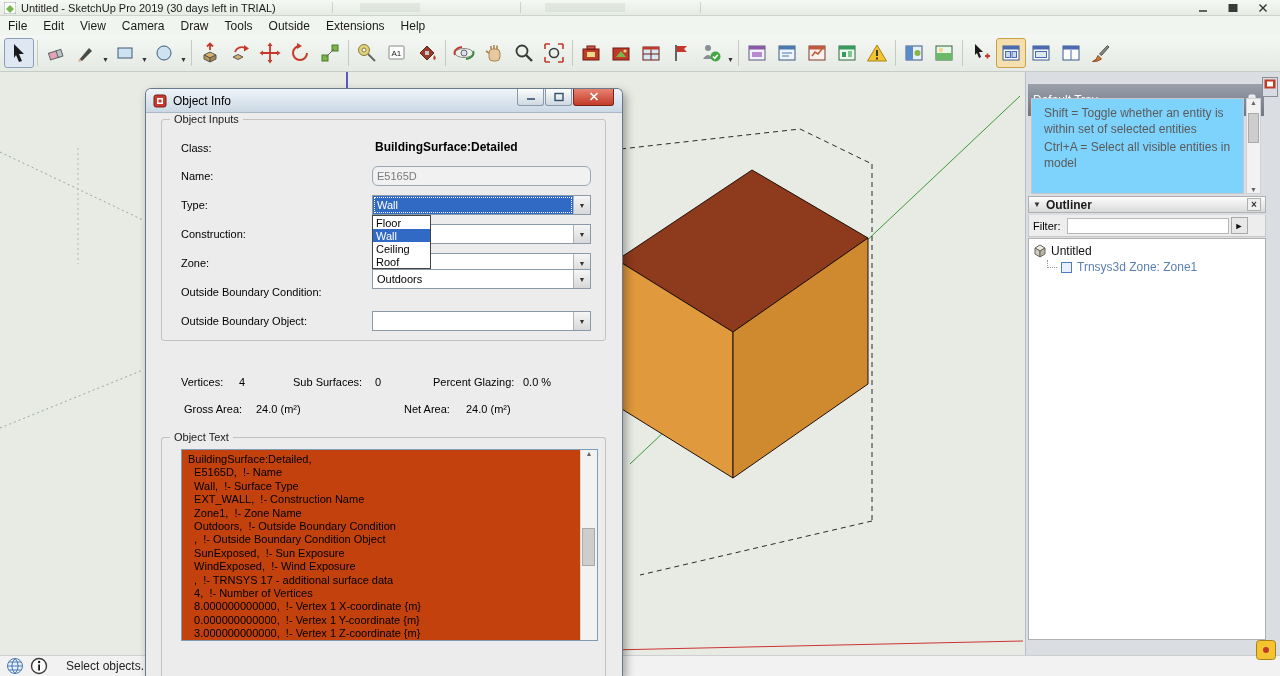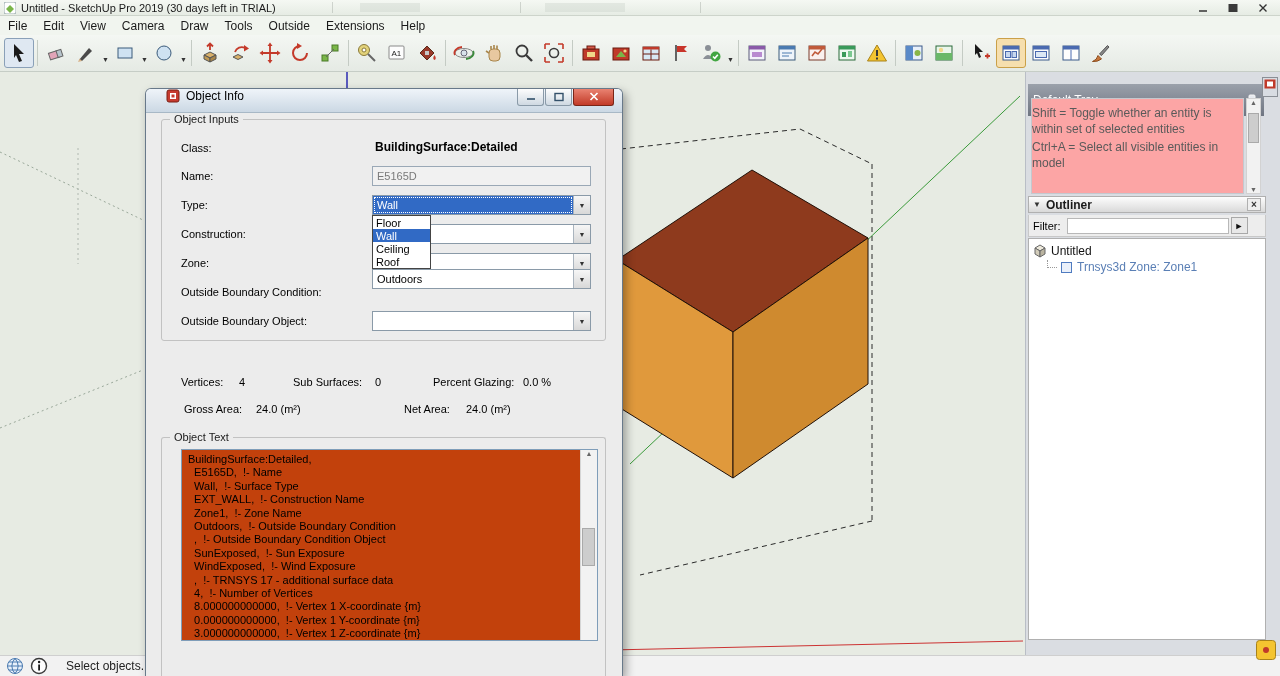--- a/index.html
+++ b/index.html
@@ -19,21 +19,21 @@
 .tbtn{width:30px;height:30px;min-width:30px;display:flex;align-items:center;justify-content:center;border-radius:3px;border:1px solid transparent}
 .tbtn.pressed{background:#dfe8f2;border:1px solid #8aa0b8}
 .tbtn.pressed2{background:#f6dfae;border:1px solid #caa048}
 .tcaret{width:9px;min-width:9px;height:30px;display:flex;align-items:flex-end;justify-content:center;font-size:7px;color:#333;padding-bottom:5px}
 .tsep{width:1px;min-width:1px;height:26px;background:#c4cbc4;margin:0 3px}
 
 #canvas{position:absolute;left:0;top:72px;width:1025px;height:583px;background:#e7ebe3}
 
 #tray{position:absolute;left:1025px;top:72px;width:255px;height:583px;background:#dadde2;border-left:1px solid #b9bec6;z-index:10;font-size:12px}
 #tray-header{position:absolute;left:2px;top:12px;width:236px;height:18px;background:linear-gradient(#9ba1ab,#6f7581);color:#fff;display:flex;align-items:center;justify-content:space-between;padding:16px 5px}
-#instructor{position:absolute;left:5px;top:26px;width:213px;height:96px;background:#fca5a5;border:1px solid #c4c8ce;color:#5a5a5a;padding:6px 0;line-height:16px}
+#instructor{position:absolute;left:5px;top:26px;width:213px;height:96px;background:#7dd3fc;border:1px solid #c4c8ce;color:#5a5a5a;padding:6px 12px;line-height:16px}
 #instructor p{margin-bottom:2px}
 .vscroll{position:absolute;background:#f2f2f2;border:1px solid #d2d2d2;display:flex;flex-direction:column;align-items:center;justify-content:space-between;font-size:7px;color:#666}
 .vthumb{position:absolute;left:1px;width:11px;background:#cdcdcd;border:1px solid #aaa}
 #outliner-header{position:absolute;left:2px;top:124px;width:238px;height:17px;background:linear-gradient(#fdfdfd,#d9d9d9);border:1px solid #b0b0b0;display:flex;align-items:center;padding:0 4px;font-weight:bold;color:#1a1a1a}
 #outliner-header .collapse{font-size:8px;margin-right:5px;color:#333}
 #outliner-close{margin-left:auto;width:14px;height:13px;border:1px solid #b0b0b0;background:#efefef;display:flex;align-items:center;justify-content:center;font-size:10px;line-height:10px;color:#333}
 #filter-row{position:absolute;left:2px;top:143px;width:238px;height:22px;background:#ededed;border:1px solid #c8c8c8;border-top:none;display:flex;align-items:center;padding:0 4px;font-size:11px}
 #filter-input{width:162px;height:16px;border:1px solid #b8b8b8;background:#fff;margin-left:6px;font-size:11px;padding:0 3px;font-family:"Liberation Sans",sans-serif}
 #filter-btn{width:17px;height:17px;margin-left:2px;background:#e8e8e8;border:1px solid #a8a8a8;display:flex;align-items:center;justify-content:center;font-size:9px;color:#111}
 #outliner-tree{position:absolute;left:2px;top:166px;width:238px;height:402px;background:#fff;border:1px solid #b0b0b0;padding:4px 4px}
@@ -41,21 +41,21 @@
 .tree-row.root{font-weight:normal;color:#111}
 .tree-row.child{margin-left:10px;color:#5a7fb5}
 .tree-elbow{width:10px;height:8px;border-left:1px dotted #999;border-bottom:1px dotted #999;margin:-6px 3px 0 4px}
 .tree-ico{margin-right:4px;display:inline-flex}
 
 #statusbar{position:absolute;left:0;top:655px;width:1280px;height:21px;background:#f2f2f2;border-top:1px solid #cfcfcf;display:flex;align-items:center;font-size:12px;color:#222;z-index:20}
 #statusbar .sico{margin-left:6px;display:flex;align-items:center}
 #statusbar .hint{margin-left:18px}
 
 #dialog{position:absolute;left:145px;top:88px;width:478px;height:588px;background:#ececec;border:1px solid #68798a;border-bottom:none;border-radius:6px 6px 0 0;box-shadow:3px 4px 10px rgba(0,0,0,.35);z-index:60;font-size:11px;color:#000}
-#dialog-titlebar{height:24px;background:linear-gradient(#eff4f9,#cbd8e4);border-bottom:1px solid #a8b8c6;border-radius:5px 5px 0 0;display:flex;padding:0 20px;font-size:12px}
+#dialog-titlebar{height:24px;background:linear-gradient(#eff4f9,#cbd8e4);border-bottom:1px solid #a8b8c6;border-radius:5px 5px 0 0;display:flex;align-items:center;padding:0 7px;font-size:12px}
 #dialog-titlebar .dtitle{margin-left:6px}
 .dbtns{position:absolute;right:8px;top:0;display:flex;gap:1px}
 .dbtn{width:27px;height:17px;background:linear-gradient(#fdfdfd,#cfd9e2);border:1px solid #8a9aa8;border-top:none;border-radius:0 0 3px 3px;display:flex;align-items:center;justify-content:center}
 .dbtn.close{width:41px;background:linear-gradient(#e98271,#c23a28);border-color:#7a2517}
 .dgroup{position:absolute;border:1px solid #c2c2c2;border-radius:3px;background:transparent}
 .dlegend{position:absolute;top:-7px;left:8px;background:#ececec;padding:0 4px;font-size:11px;color:#1a1a1a}
 .dlabel{position:absolute;font-size:11px;color:#000;white-space:nowrap}
 .dvalue{position:absolute;font-size:11px;color:#000;white-space:nowrap}
 .bold{font-weight:bold;font-size:12px}
 .dinput{position:absolute;width:219px;height:20px;border:1px solid #9aa8b6;background:#f1f1f1;color:#7a7a7a;font-size:11px;padding:0 4px;font-family:"Liberation Sans",sans-serif}
@@ -488,21 +488,21 @@
         </span>
     </span>
   </div>
 
   <div class="dgroup" style="left:15px;top:30px;width:445px;height:222px">
     <span class="dlegend">Object Inputs</span>
   </div>
   <span class="dlabel" style="left:35px;top:53px">Class:</span>
   <span class="dvalue bold" style="left:229px;top:51px">BuildingSurface:Detailed</span>
   <span class="dlabel" style="left:35px;top:81px">Name:</span>
-  <input class="dinput" style="left: 226px; top: 77px;" value="E5165D">
+  <input class="dinput" style="left: 226px; top: 77px; border-radius: 6px;" value="E5165D">
   <span class="dlabel" style="left:35px;top:110px">Type:</span>
   <div class="combo" style="left:226px;top:106px">
     <div class="combo-val sel">Wall</div>
     <div class="combo-btn">
         <span>▼</span>
       </div>
   </div>
   <span class="dlabel" style="left:35px;top:139px">Construction:</span>
   <div class="combo" style="left:226px;top:135px">
     <div class="combo-val"></div>

